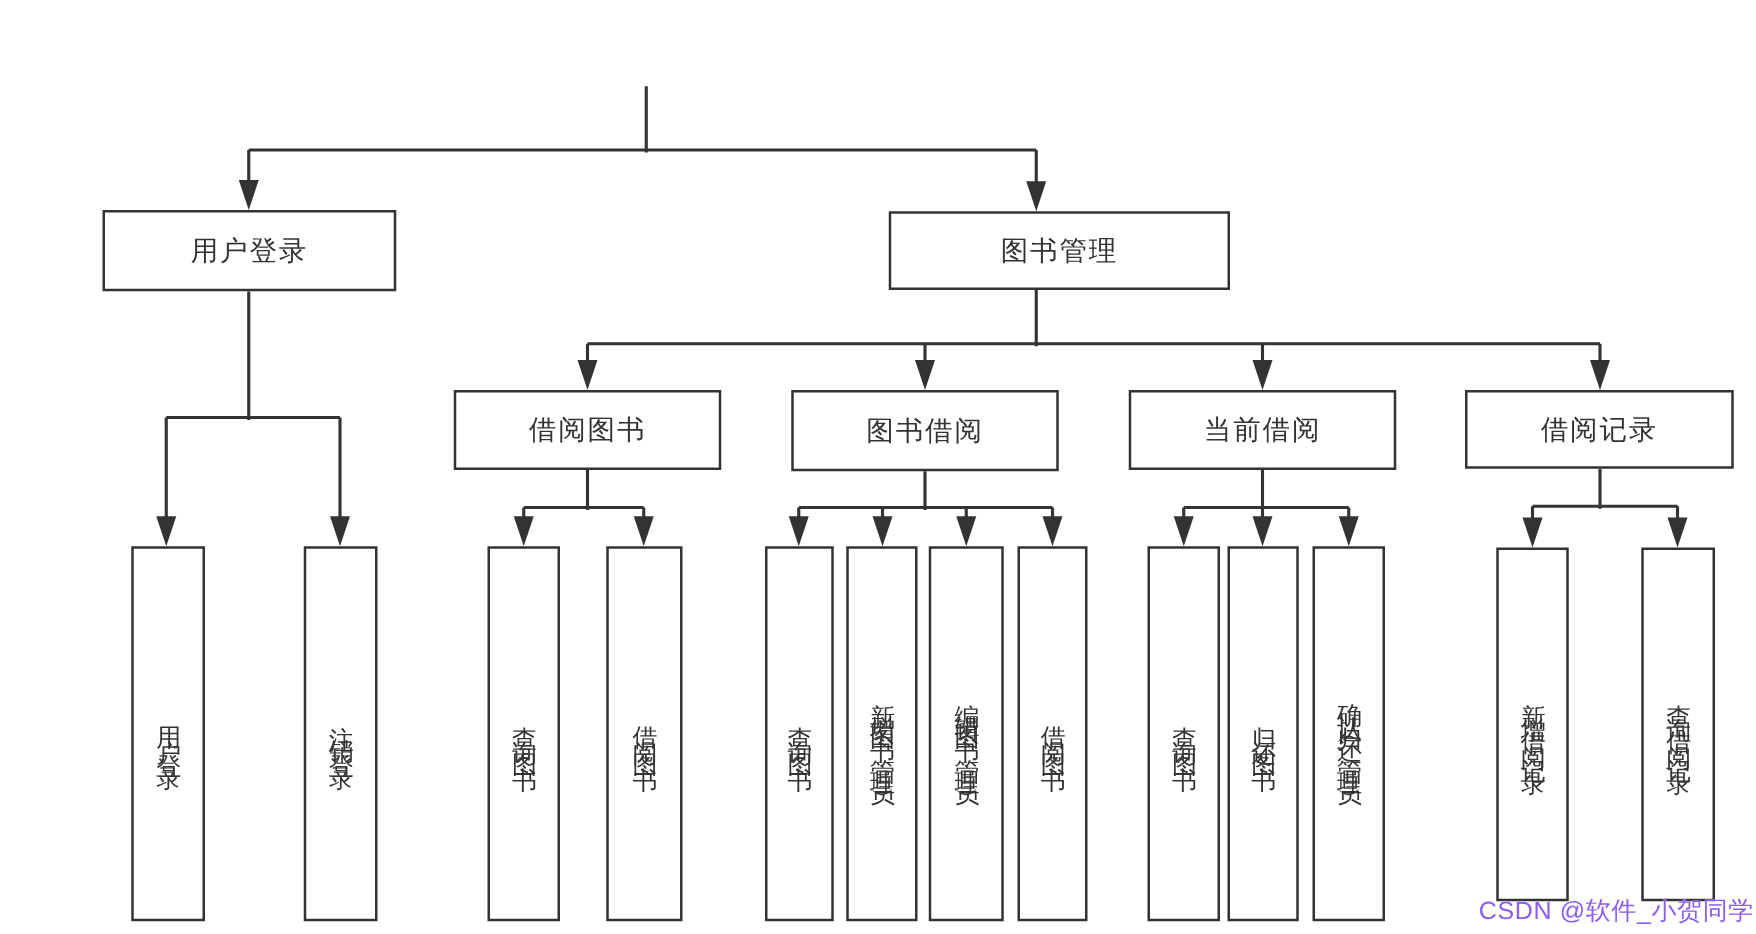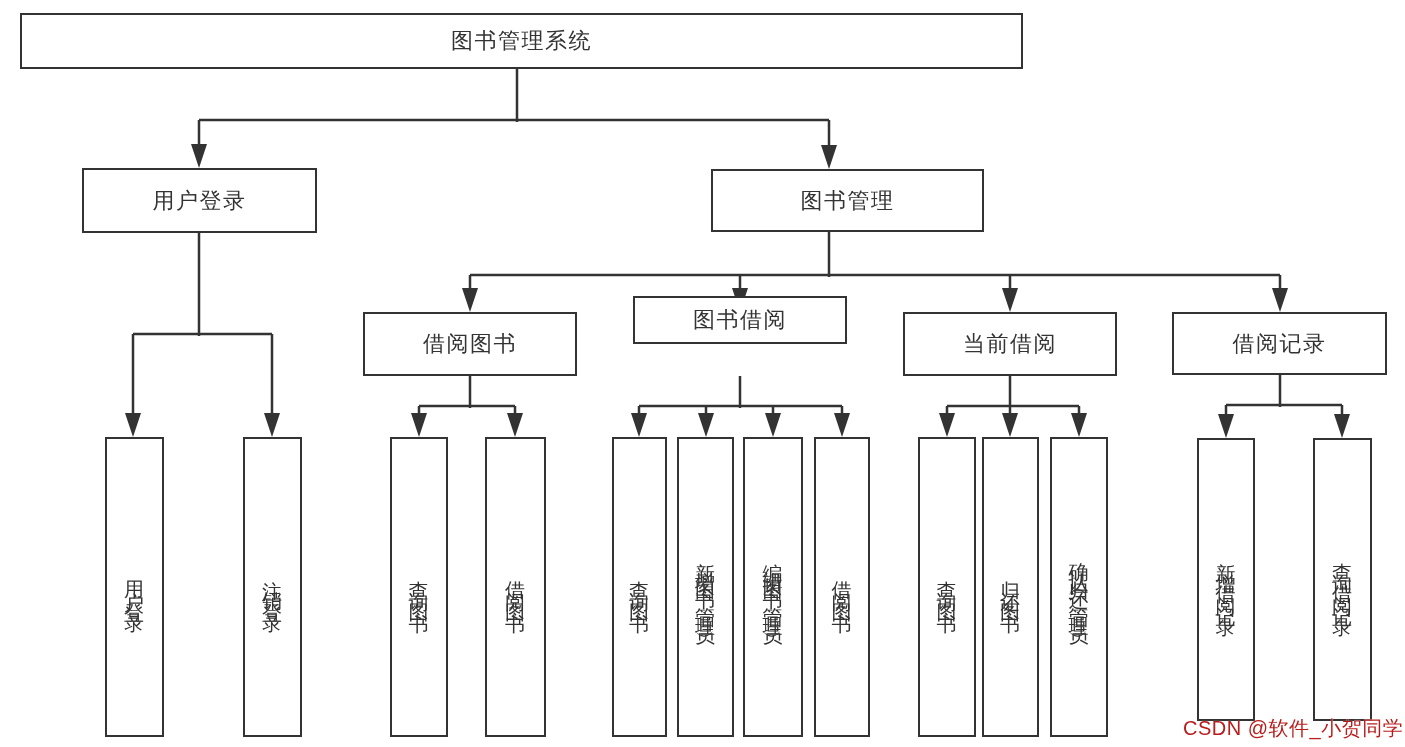--- a/index.html
+++ b/index.html
@@ -44,21 +44,21 @@
     font-size: 20px;
     letter-spacing: 11px;
     line-height: 1;
   }
   #watermark {
     position: absolute;
     left: 1183px;
     top: 715px;
     font-size: 20px;
     letter-spacing: 0.5px;
-    color: #b91c1c;
+    color: #8b5cf6;
     white-space: nowrap;
     z-index: 5;
     text-shadow: 0 0 1px #ffffff;
   }
 </style>
 </head>
 <body>
 
 <div id="stage">
 
@@ -110,27 +110,26 @@
              M698 413 H714 L706 437 Z
              M765 413 H781 L773 437 Z
              M834 413 H850 L842 437 Z
              M939 413 H955 L947 437 Z
              M1002 413 H1018 L1010 437 Z
              M1071 413 H1087 L1079 437 Z
              M1218 414 H1234 L1226 438 Z
              M1334 414 H1350 L1342 438 Z"></path>
   </svg>
 
-  <div class="node h" style="left:20px; top:13px; width:1003px; height:56px">图书管理系统</div>
 
   <div class="node h" style="left:82px; top:168px; width:235px; height:65px">用户登录</div>
   <div class="node h" style="left:711px; top:169px; width:273px; height:63px">图书管理</div>
 
   <div class="node h" style="left:363px; top:312px; width:214px; height:64px">借阅图书</div>
-  <div class="node h" style="left:633px; top:296px; width:214px; height:48px">图书借阅</div>
+  <div class="node h" style="left:633px; top:312px; width:214px; height:65px">图书借阅</div>
   <div class="node h" style="left:1172px; top:312px; width:215px; height:63px">借阅记录</div>
   <div class="node h" style="left:903px; top:312px; width:214px; height:64px">当前借阅</div>
 
   <div class="node v" style="left:105px; top:437px; width:59px; height:300px">用户登录</div>
   <div class="node v" style="left:243px; top:437px; width:59px; height:300px">注销登录</div>
 
   <div class="node v" style="left:390px; top:437px; width:58px; height:300px">查询图书</div>
   <div class="node v" style="left:485px; top:437px; width:61px; height:300px">借阅图书</div>
 
   <div class="node v" style="left:612px; top:437px; width:55px; height:300px">查询图书</div>

